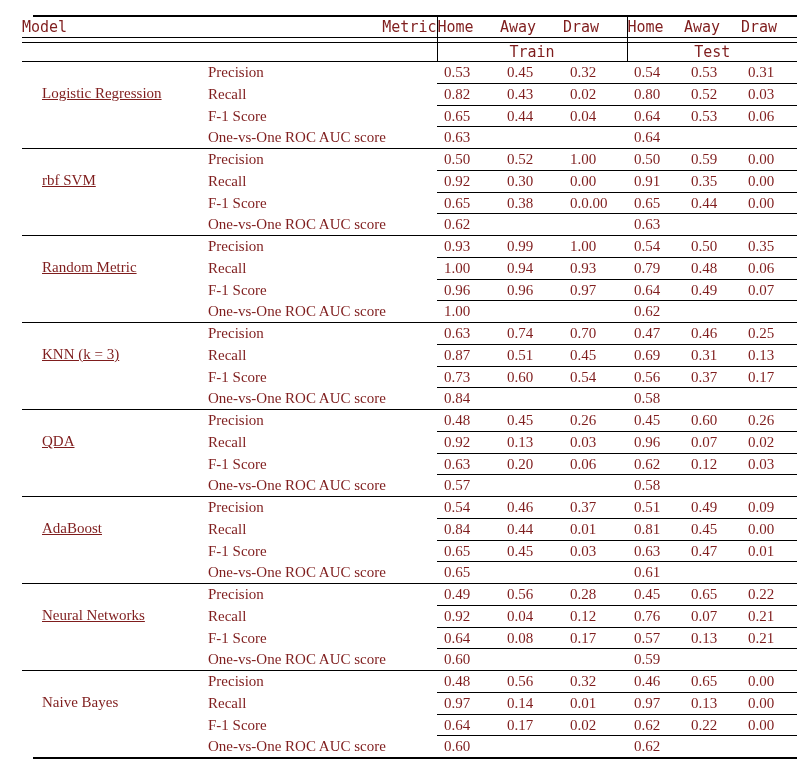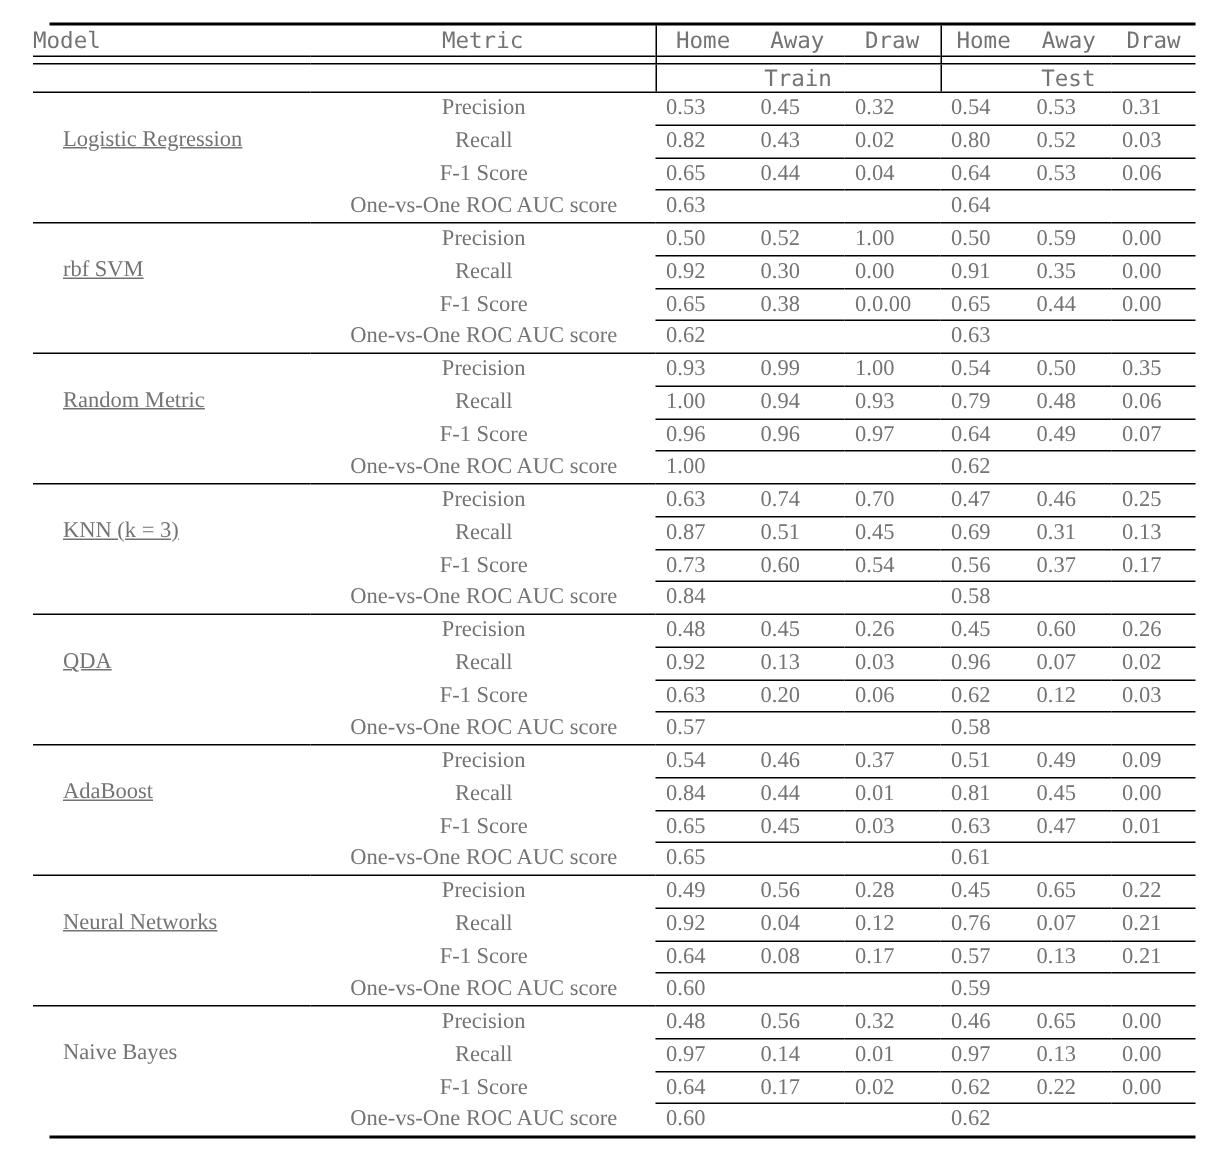--- a/index.html
+++ b/index.html
@@ -25,33 +25,33 @@
     height: 2px;
     background: #000;
     margin-left: 11px;
   }
   table.results {
     border-collapse: collapse;
     table-layout: fixed;
     width: 775px;
     font-family: "Liberation Serif", "DejaVu Serif", serif;
     font-size: 15px;
-    color: #737373;
+    color: #7f1d1d;
   }
   table.results th {
     font-family: "DejaVu Sans Mono", "Liberation Mono", monospace;
     font-weight: normal;
     font-size: 15px;
     height: 20px;
     padding: 0;
     vertical-align: middle;
   }
   th.h-model { text-align: left; padding-left: 21px; }
-  th.h-metric { text-align: center; padding-left: 1px; }
-  th.h-num { text-align: center; }
+  th.h-metric { text-align: right; padding-left: 1px; }
+  th.h-num { text-align: left; }
   .vline { border-left: 1px solid #000; }
   tr.dbl td {
     border-top: 1px solid #000;
     border-bottom: 1px solid #000;
     height: 4px;
     padding: 0;
   }
   tr.sub td {
     border-bottom: 1px solid #000;
     height: 18px;
@@ -64,21 +64,20 @@
   td.model-cell {
     vertical-align: top;
     padding: 23px 0 0 20px;
     line-height: 17px;
   }
   td.metric-cell {
     padding: 0 0 0 1px;
     height: 20.75px;
     line-height: 20.75px;
     white-space: nowrap;
-    text-align: center;
   }
   td.num-cell {
     padding: 0 0 0 7px;
     height: 20.75px;
     line-height: 20.75px;
     text-align: left;
   }
   tr.metric-line td.num-cell { border-bottom: 1px solid #000; }
   tr.sep td { border-bottom: 1px solid #000; }
   td.blocksep { border-bottom: 1px solid #000; text-decoration: underline; }

